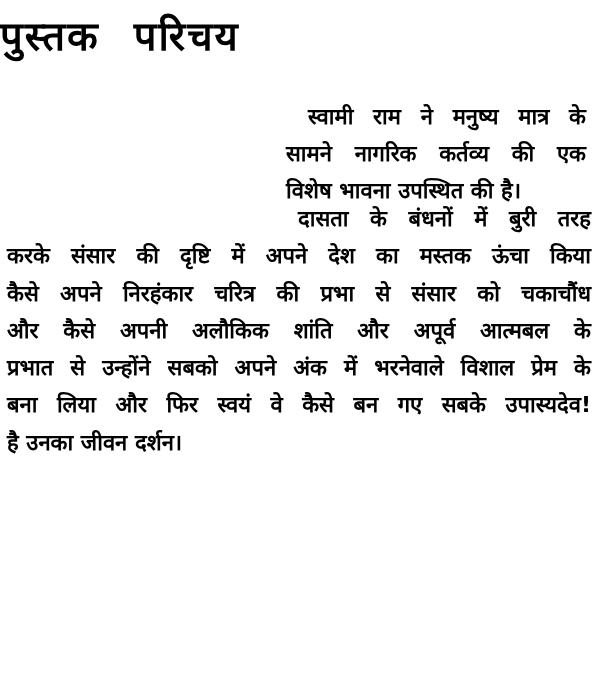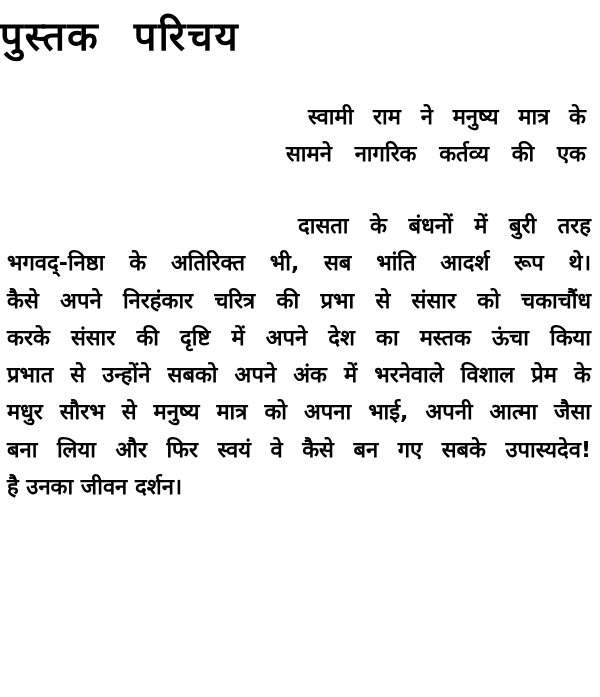--- a/index.html
+++ b/index.html
@@ -64,40 +64,39 @@
       line-height: 37.3px;
     }
     .body-para .line {
       display: block;
       white-space: nowrap;
       text-align: justify;
       text-align-last: justify;
     }
     .body-para .line.first {
       padding-left: 291px;
-      margin-top: 7px;
     }
     .body-para .line.last {
       text-align-last: left;
     }
   </style>
 </head>
 <body>
 
 <div class="page">
   <div class="title">पुस्तक परिचय</div>
 
   <div class="intro">
     <span class="line first">स्वामी राम ने मनुष्य मात्र के</span>
     <span class="line">सामने नागरिक कर्तव्य की एक</span>
+    <span class="line last">विशेष भावना उपस्थित की है।</span>
   </div>
 
   <div class="body-para">
     <span class="line first">दासता के बंधनों में बुरी तरह</span>
-    <span class="line">भगवद्-निष्ठा के अतिरिक्त भी, सब भांति आदर्श रूप थे।</span>
+    <span class="line">करके संसार की दृष्टि में अपने देश का मस्तक ऊंचा किया</span>
     <span class="line">कैसे अपने निरहंकार चरित्र की प्रभा से संसार को चकाचौंध</span>
-    <span class="line">करके संसार की दृष्टि में अपने देश का मस्तक ऊंचा किया</span>
+    <span class="line">और कैसे अपनी अलौकिक शांति और अपूर्व आत्मबल के</span>
     <span class="line">प्रभात से उन्होंने सबको अपने अंक में भरनेवाले विशाल प्रेम के</span>
-    <span class="line">मधुर सौरभ से मनुष्य मात्र को अपना भाई, अपनी आत्मा जैसा</span>
     <span class="line">बना लिया और फिर स्वयं वे कैसे बन गए सबके उपास्यदेव!</span>
     <span class="line last">है उनका जीवन दर्शन।</span>
   </div>
 </div>
 
 </body></html>

